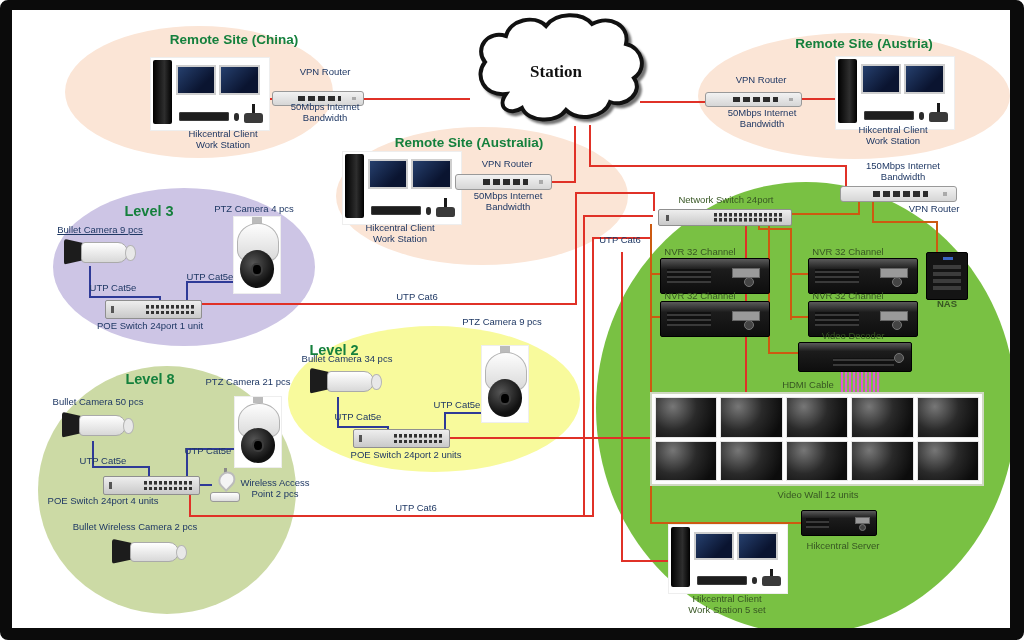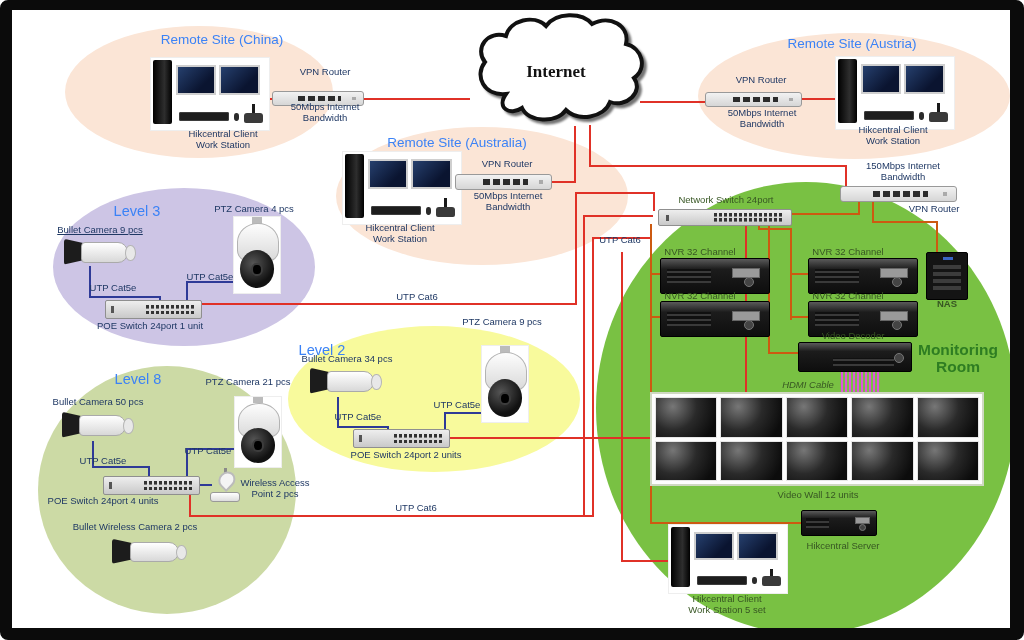--- a/index.html
+++ b/index.html
@@ -9,22 +9,22 @@
          border-radius:8px;pointer-events:none;z-index:60;}
   .ell{position:absolute;border-radius:50%;z-index:1;}
   .ln{position:absolute;z-index:12;}
   .c6{background:var(--cat6-line);}
   .c5{background:var(--cat5e-line);}
   .mo{background:var(--monitor-line);}
   .hd{background:var(--hdmi-line);}
   .lbl{position:absolute;font-size:9.5px;color:#1f3864;text-align:center;line-height:1.18;
        white-space:pre-line;z-index:30;transform:translateX(-50%);}
   .glbl{color:#375623;}
-  .ttl{position:absolute;font-size:13.5px;font-weight:normal;color:#3b82f6;z-index:30;
-       transform:translateX(-50%);white-space:nowrap;}
+  .ttl{position:absolute;font-size:13.5px;font-weight:bold;color:#15803d;z-index:30;
+       transform:translateX(-50%);white-space:nowrap;margin-left:12px;}
   .dev{position:absolute;z-index:20;}
   
   .switch{background:linear-gradient(#eee,#c9c9c9);border:1px solid #8f8f8f;border-radius:2px;}
   .switch .ports{position:absolute;right:6%;top:22%;width:52%;height:56%;
       background:repeating-linear-gradient(90deg,#333 0 3px,transparent 3px 5px) 0 0/100% 40% no-repeat,
                  repeating-linear-gradient(90deg,#333 0 3px,transparent 3px 5px) 0 100%/100% 40% no-repeat;}
   .switch .led{position:absolute;left:5%;top:30%;width:3px;height:40%;background:#555;}
   .router{background:linear-gradient(#f2f2f2,#d6d6d6);border:1px solid #999;border-radius:3px;}
   .router .ports{position:absolute;left:28%;top:30%;width:48%;height:40%;
       background:repeating-linear-gradient(90deg,#2b2b2b 0 7px,transparent 7px 10px);}
@@ -91,21 +91,21 @@
   <div class="ell" style="left:698px;top:33px;width:312px;height:126px;background:var(--site-fill);"></div>
   <div class="ell" style="left:336px;top:127px;width:292px;height:138px;background:var(--site-fill);"></div>
   <div class="ell" style="left:53px;top:188px;width:262px;height:158px;background:var(--level3-fill);"></div>
   <div class="ell" style="left:288px;top:326px;width:292px;height:146px;background:var(--level2-fill);"></div>
   <div class="ell" style="left:38px;top:366px;width:258px;height:248px;background:var(--level1-fill);"></div>
   <div class="ell" style="left:596px;top:182px;width:420px;height:452px;background:var(--monitoring-fill);"></div>
 
   <svg class="cloud" style="left:462px;top:12px;" width="190" height="122" viewBox="0 0 190 122">
     <path d="M44 82 C22 84 12 64 23 50 C12 36 26 18 44 24 C48 8 72 2 84 14 C94 0 120 0 130 12 C148 2 168 14 164 32 C180 36 186 56 172 66 C182 80 164 96 148 90 C142 106 116 110 104 98 C94 112 66 110 60 96 C48 104 34 96 44 82 Z" fill="#ffffff" stroke="#111" stroke-width="4" style="filter:drop-shadow(3px 3px 1px rgba(0,0,0,0.55));"></path>
   </svg>
-  <div class="cloud-lbl" style="left:556px;top:62px;">Internet</div>
+  <div class="cloud-lbl" style="left:556px;top:62px;">Station</div>
 
   <div class="ln c6" style="left:266px;top:98px;width:8px;height:2px;"></div>
   <div class="ln c6" style="left:362px;top:98px;width:108px;height:2px;"></div>
   <div class="ln c6" style="left:640px;top:101px;width:66px;height:2px;"></div>
   <div class="ln c6" style="left:800px;top:98px;width:35px;height:2px;"></div>
   <div class="ln c6" style="left:550px;top:181px;width:26px;height:2px;"></div>
   <div class="ln c6" style="left:574px;top:126px;width:2px;height:57px;"></div>
   <div class="ln c6" style="left:589px;top:125px;width:2px;height:42px;"></div>
   <div class="ln c6" style="left:589px;top:165px;width:258px;height:2px;"></div>
   <div class="ln c6" style="left:845px;top:165px;width:2px;height:22px;"></div>
@@ -365,21 +365,21 @@
       <div class="bay" style="top:33px;"></div>
   </div>
   <div class="lbl glbl" style="left:947px;top:298px;font-weight:bold;">NAS</div>
 
   <div class="lbl glbl" style="left:853px;top:330px;">Video Decoder</div>
   <div class="dev nvr" style="left:798px;top:342px;width:112px;height:28px;">
       <div class="slots" style="left:30%;width:55%;top:55%;height:28%;"></div>
       <div class="knob" style="right:6%;bottom:30%;"></div>
     </div>
 
-  <div class="lbl glbl" style="left:808px;top:379px;font-style:italic;">HDMI Cable</div>
+  <div class="lbl glbl" style="left:808px;top:379px;">HDMI Cable</div>
 
   <div class="vwall" style="left:650px;top:392px;width:334px;height:94px;">
     <div class="tile"></div>
     <div class="tile"></div>
     <div class="tile"></div>
     <div class="tile"></div>
     <div class="tile"></div>
     <div class="tile"></div>
     <div class="tile"></div>
     <div class="tile"></div>
@@ -402,18 +402,16 @@
     <div class="kb"></div>
     <div class="mouse"></div>
     <div class="joy">
         <div class="stick"></div>
         <div class="base"></div>
       </div>
   </div>
   <div class="lbl glbl" style="left:727px;top:593px;">Hikcentral Client
 Work Station 5 set</div>
 
-  <div class="room-lbl" style="left:958px;top:341px;">Monitoring
-Room</div>
 
 
   <div id="frame"></div>
 </div>
 
 </body></html>

